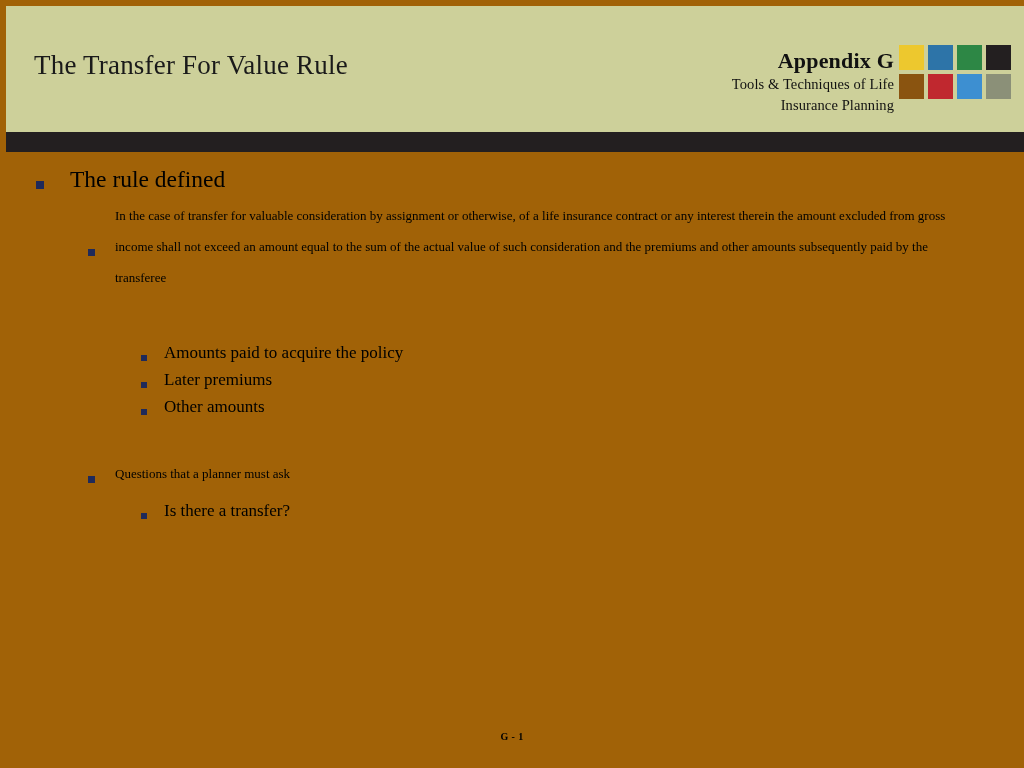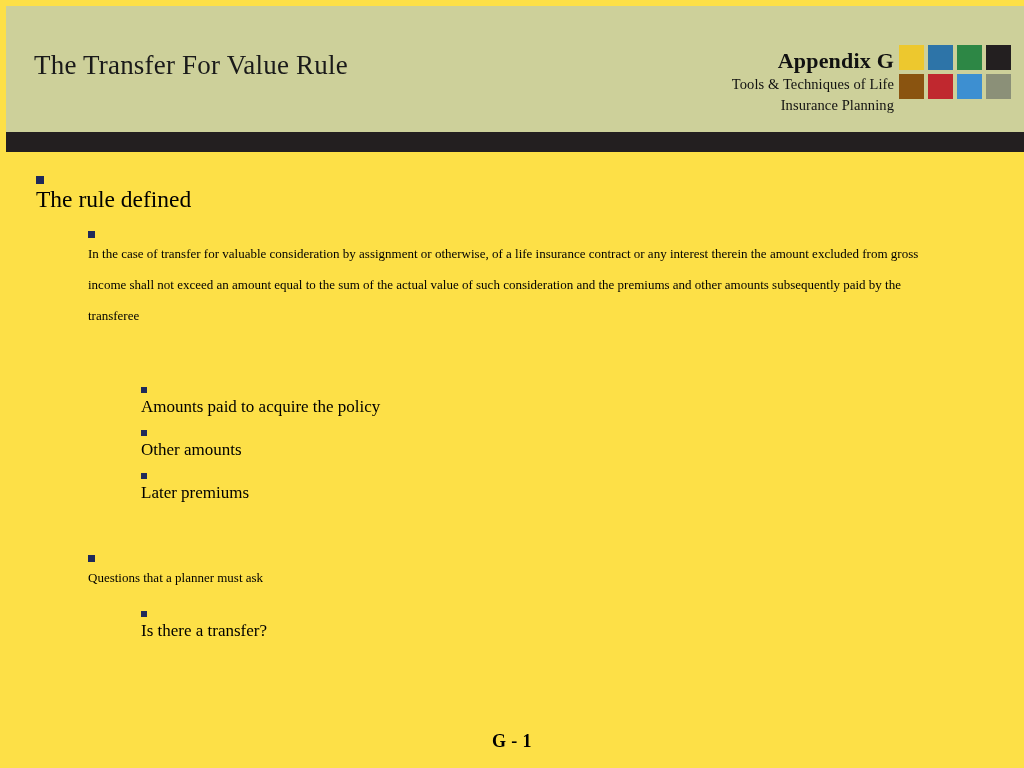--- a/index.html
+++ b/index.html
@@ -13,21 +13,21 @@
     height: 768px;
     overflow: hidden;
     font-family: "Liberation Serif", "DejaVu Serif", serif;
     color: #000000;
   }
 
   .slide {
     position: relative;
     width: 1024px;
     height: 768px;
-    background: #fde047;
+    background: #a16207;
   }
 
   
   .header-band {
     position: absolute;
     left: 6px;
     top: 6px;
     width: 1018px;
     height: 126px;
     background: #cdd09a;
@@ -86,21 +86,21 @@
   .swatch { width: 25px; height: 25px; }
 
   
   .body {
     position: absolute;
     left: 0;
     top: 164px;
     width: 1024px;
   }
 
-  .row { display: flex; align-items: flex-start; flex-direction: column; }
+  .row { display: flex; align-items: center; }
 
   .bullet {
     flex: 0 0 auto;
     display: inline-block;
     background: #1f2a5a;
   }
 
   
   .lvl1 { margin-left: 36px; margin-bottom: 6px; }
   .lvl1 .bullet { width: 8px; height: 8px; margin-top: 12px; margin-right: 26px; }
@@ -124,21 +124,21 @@
   .gap-lg { height: 38px; }
   .gap-md { height: 30px; }
   .gap-sm { height: 8px; }
 
   .footer {
     position: absolute;
     left: 0;
     top: 731px;
     width: 1024px;
     text-align: center;
-    font-size: 18px;
+    font-size: 10px;
     font-weight: bold;
     color: #000;
     letter-spacing: .4px;
   }
 </style>
 </head>
 <body>
 
 <div class="slide">
 
@@ -180,26 +180,26 @@
 
 
     <div class="gap-sm"></div>
 
     <div class="row lvl3">
       <span class="bullet" style="background: rgb(31, 42, 90);"></span>
       <span class="txt">Amounts paid to acquire the policy</span>
     </div>
     <div class="row lvl3">
       <span class="bullet" style="background: rgb(31, 42, 90);"></span>
+      <span class="txt">Later premiums</span>
+    </div>
+    <div class="row lvl3">
+      <span class="bullet" style="background: rgb(31, 42, 90);"></span>
       <span class="txt">Other amounts</span>
     </div>
-    <div class="row lvl3">
-      <span class="bullet" style="background: rgb(31, 42, 90);"></span>
-      <span class="txt">Later premiums</span>
-    </div>
 
     <div class="gap-lg"></div>
 
     <div class="row lvl2">
       <span class="bullet" style="background: rgb(31, 42, 90);"></span>
       <span class="txt">Questions that a planner must ask</span>
     </div>
 
     <div class="gap-sm"></div>
 

